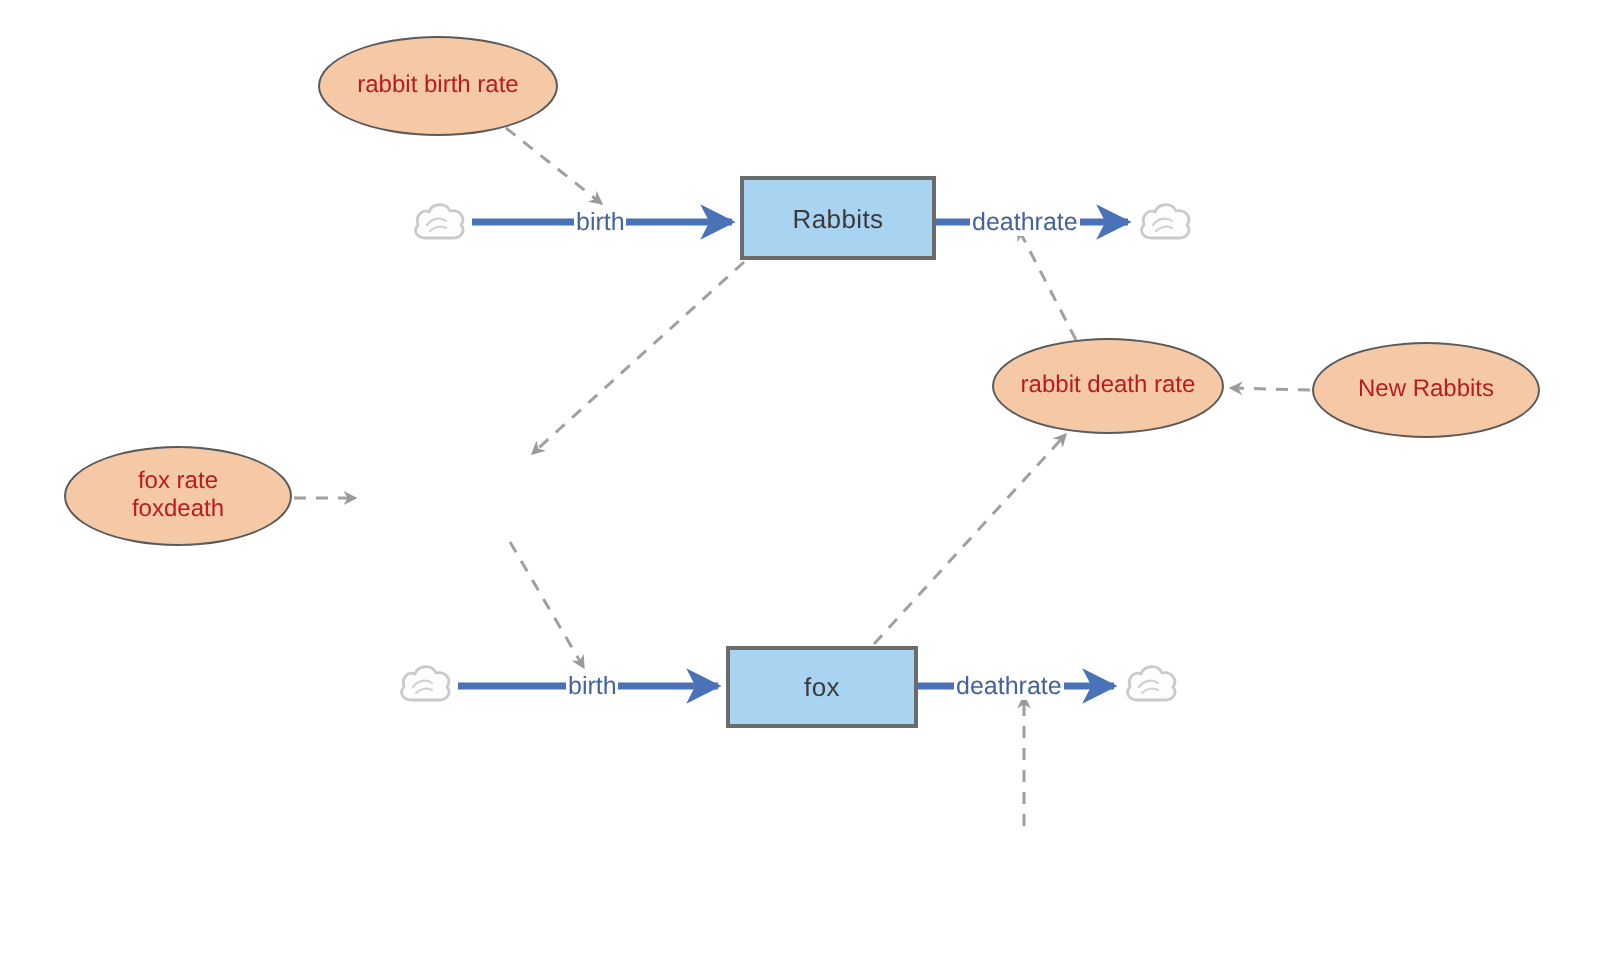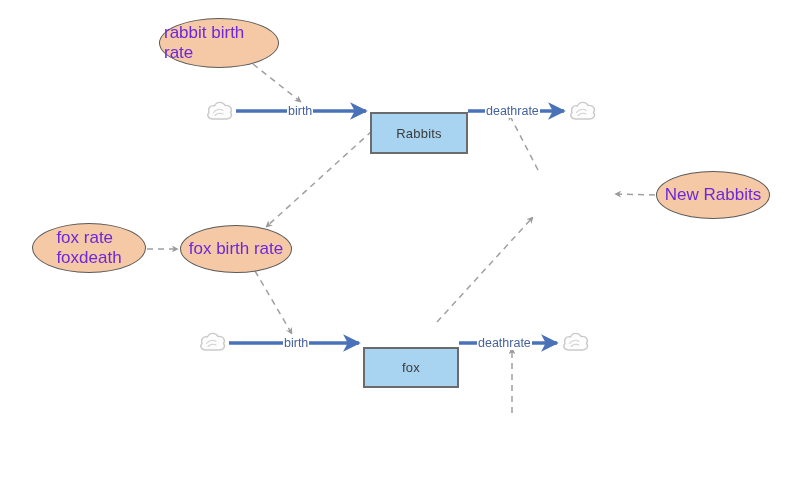--- a/index.html
+++ b/index.html
@@ -30,35 +30,35 @@
     box-sizing: border-box;
     background: #a8d4f2;
     border: 2px solid #6b6b6b;
     display: flex;
     align-items: center;
     justify-content: center;
     color: #3a3a3a;
     font-size: 13px;
     letter-spacing: .2px;
     z-index: 5;
-    margin-top: 24px;
   }
 
   
   .aux {
     position: absolute;
     box-sizing: border-box;
     background: #f6c9a6;
     border: 1.6px solid #5a5a5a;
     border-radius: 50%;
     display: flex;
     align-items: center;
     justify-content: center;
-    color: #6d28d9;
-    font-size: 17px;
+    text-align: center;
+    color: #b91c1c;
+    font-size: 12px;
     line-height: 1.15;
     z-index: 5;
     padding: 0 4px;
   }
 
   
   .flow-label {
     position: absolute;
     color: #44629c;
     font-size: 12.5px;
@@ -139,26 +139,26 @@
   <div class="flow-label" style="left:287px; top:104px;">birth</div>
   <div class="flow-label" style="left:485px; top:104px;">deathrate</div>
   <div class="flow-label" style="left:283px; top:336px;">birth</div>
   <div class="flow-label" style="left:477px; top:336px;">deathrate</div>
 
   <div class="stock" style="left:370px; top:88px; width:98px; height:42px;">Rabbits</div>
   <div class="stock" style="left:363px; top:323px; width:96px; height:41px;">fox</div>
 
   <div class="aux" style="left:159px; top:18px; width:120px; height:50px;">rabbit birth rate</div>
 
+  <div class="aux" style="left:496px; top:169px; width:116px; height:48px;">rabbit death rate</div>
 
   <div class="aux" style="left:656px; top:171px; width:114px; height:48px;">New Rabbits</div>
 
   <div class="aux" style="left:32px; top:223px; width:114px; height:50px;">
     <span>
       <span>fox rate</span><br>
       <span>foxdeath</span>
     </span>
   </div>
 
-  <div class="aux" style="left:180px; top:225px; width:112px; height:48px;">fox birth rate</div>
 
 
 </div>
 
 </body></html>

